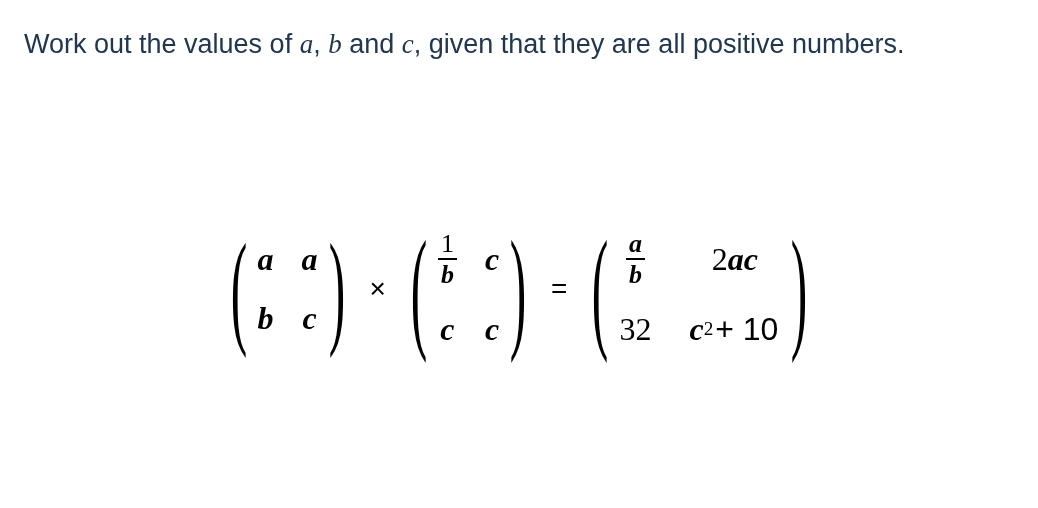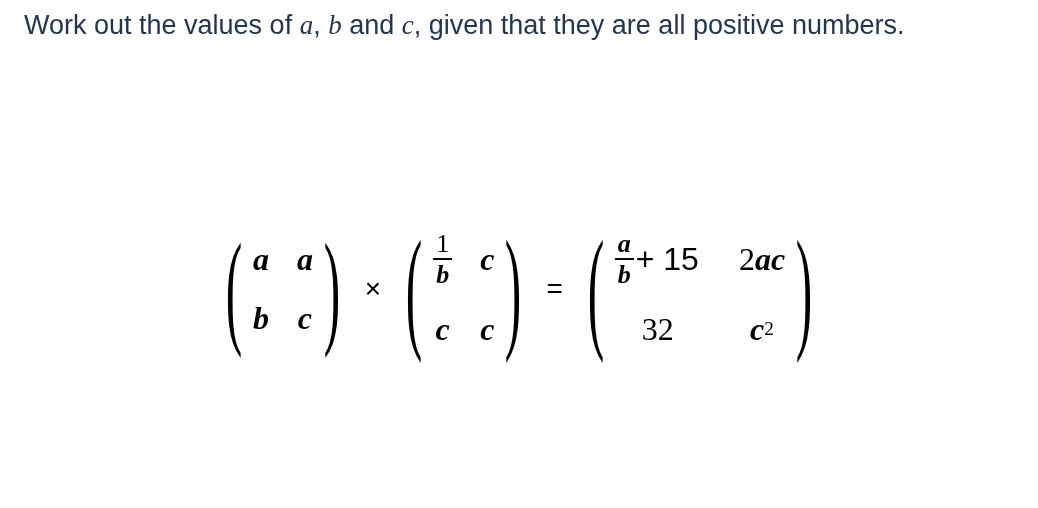--- a/index.html
+++ b/index.html
@@ -5,21 +5,21 @@
     * { margin: 0; padding: 0; box-sizing: border-box; }
     body {
       width: 1038px;
       height: 508px;
       background: #ffffff;
       font-family: Georgia, 'Times New Roman', serif;
       position: relative;
     }
     .prompt {
       position: absolute;
-      top: 10px;
+      top: 29px;
       left: 24px;
       font-size: 27px;
       color: #21374f;
       font-family: Arial, Helvetica, sans-serif;
       font-weight: 400;
       text-align: right;
     }
     .prompt .var {
       font-family: Georgia, 'Times New Roman', serif;
       font-style: italic;
@@ -146,29 +146,29 @@
 
     <div class="mat">
       <span class="paren paren-scale-2">(</span>
       <div class="grid grid-wide">
         <div class="cell">
           <span class="frac">
             <span class="num bi">a</span>
             <span class="bar"></span>
             <span class="den bi">b</span>
           </span>
-          <span class="plus"> + 15</span>
         </div>
         <div class="cell">
           <span>2</span>
             <span class="bi">ac</span>
         </div>
         <div class="cell">32</div>
         <div class="cell">
           <span class="bi">c</span>
             <span class="sup">2</span>
+            <span class="plus"> + 10</span>
         </div>
       </div>
       <span class="paren paren-scale-2">)</span>
     </div>
 
   </div>
 </div>
 
 </body></html>

